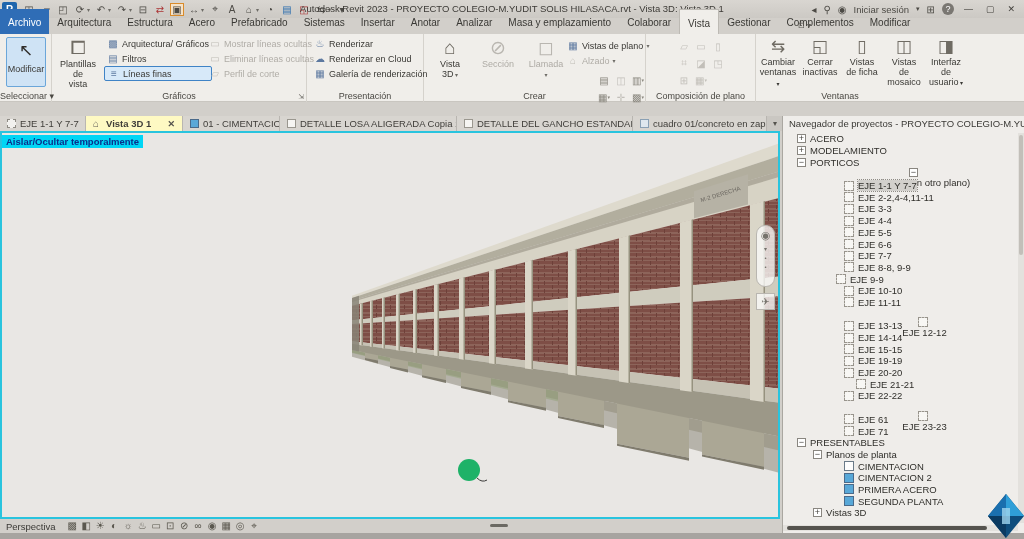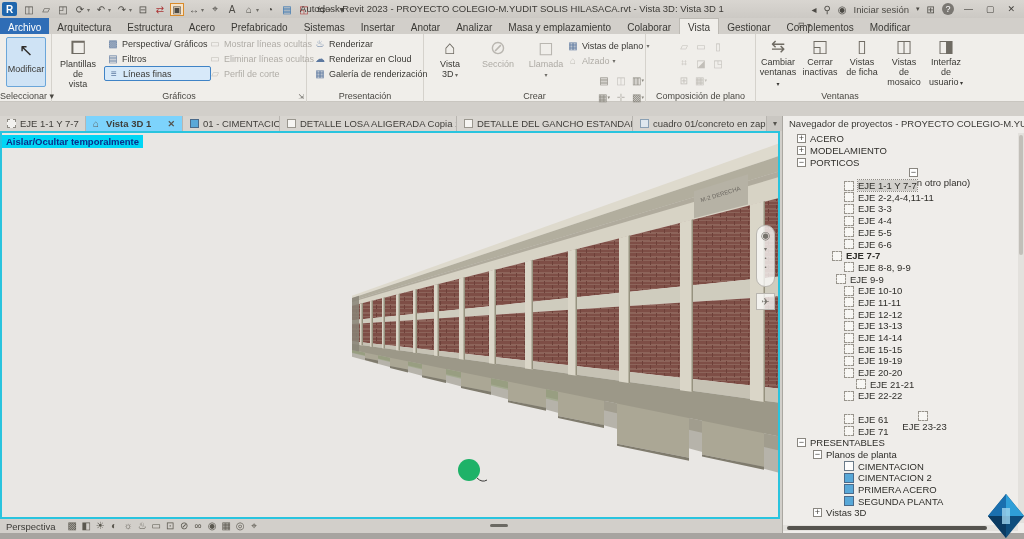--- a/index.html
+++ b/index.html
@@ -21,21 +21,21 @@
   .qat .qi.blue .g{color:#2e6fae;}
   .qat .qi.red .g{color:#a33;}
   #title-text{position:absolute; left:50%; transform:translateX(-50%); top:3px; font-size:9.5px; color:#3c3a36; white-space:nowrap;}
   #title-right{margin-left:auto; display:flex; align-items:center; gap:7px; padding-right:6px; font-size:9.5px; color:#4c4a45;}
   #title-right .ic{font-size:10px;}
   #help-icon{width:12px;height:12px;border-radius:50%;background:#7a7772;color:#fff;font-size:9px;display:flex;align-items:center;justify-content:center;}
   .winbtn{font-size:9px;color:#44423e;padding:0 3px;}
 
   
   #ribbontabs{position:absolute; left:0; top:18px; width:1024px; height:16px; background:#d2cfca; display:flex; align-items:flex-end; font-size:10px;}
-  .rtab{padding:2px 8px 0 8px; height:16px; display:flex; align-items:center; color:#3a3935; cursor:default; white-space:nowrap;}
+  .rtab{padding:2px 8px 0 8px; height:25px; display:flex; align-items:center; color:#3a3935; cursor:default; white-space:nowrap;}
   .rtab.archivo{background:var(--archivo); color:#fff;}
   .rtab.active{background:#f0eeea; border:1px solid #bdbab4; border-bottom:none;}
   #ribbon-collapse{margin-left:6px; font-size:8px; color:#5b5954; display:flex; align-items:center; gap:2px;}
 
   
   #ribbon{position:absolute; left:0; top:34px; width:1024px; height:68px; background:#f0eeea; border-bottom:1px solid #c9c6c0;}
   .rpanel{position:absolute; top:0; height:68px; border-right:1px solid #d5d2cc;}
   .plabel{position:absolute; bottom:1px; left:0; right:0; text-align:center; font-size:9px; color:#4a4843; white-space:nowrap;}
   .plabel .dl{position:absolute; right:2px; bottom:0; font-size:7px; color:#6e6c67;}
   .bigbtn{position:absolute; top:3px; width:44px; text-align:center; font-size:9px; color:#3a3935; line-height:10px;}
@@ -50,21 +50,21 @@
   .sbrow.disabled{color:#b0ada7;} .sbrow.disabled .g{color:#c0bdb7;}
   .smallgrid{position:absolute; display:grid; grid-template-columns:16px 16px 16px; grid-auto-rows:16px; gap:1px;}
   .smallgrid .gi{display:flex;align-items:center;justify-content:center;font-size:10px;color:#8a877f;}
   .smallgrid .gi.disabled{color:#c2bfb9;}
   .vbtn{position:absolute; top:3px; width:40px; text-align:center; font-size:9px; line-height:10px; color:#3a3935;}
   .vbtn .bicon{font-size:17px; line-height:20px; color:#6f6b63; display:block;}
 
   
   #tabsrow{position:absolute; left:0; top:116px; width:782px; height:15px; background:#cac7c2; display:flex; align-items:stretch;}
   .vtab{display:flex; align-items:center; gap:4px; padding:0 7px; font-size:9.5px; color:#3f3d39; background:#d8d5d0; border-right:1px solid #b9b6b1; white-space:nowrap; overflow:hidden;}
-  .vtab.active{background:#7dd3fc; font-weight:bold;}
+  .vtab.active{background:#fef9c3; font-weight:bold;}
   .vtab .close{font-size:9px; color:#55534e; margin-left:auto;}
   .vticon{width:9px; height:9px; flex:0 0 9px; display:inline-block;}
   .vticon.sec{border:1px dashed #8f8c85; background:#f2f1ee;}
   .vticon.sheet{border:1px solid #9a978f; background:#f6f5f2;}
   .vticon.leg{border:1px solid #8aa0b4; background:#dfe7ee;}
   .vticon.planb{border:1px solid #4a6a8a; background:#5aa8d8;}
   .vticon.home{border:none; background:none; font-size:10px; line-height:9px; color:#5d5a54;}
   .vticon.home::before{content:"⌂";}
   #tabsrow-caret{margin-left:auto; display:flex; align-items:center; padding:0 5px; font-size:8px; color:#55534e;}
 
@@ -222,21 +222,21 @@
     <div class="rpanel" style="left:52px;width:255px;">
       <div class="bigbtn" style="left:4px;">
         <span class="bicon">⧠</span>
         <span>Plantillas de</span><br>
         <span>vista</span>
       </div>
       <div style="position:absolute;left:52px;top:2px;">
 
       <div class="sbrow">
             <span class="g">▩</span>
-            <span>Perspectiva/ Gráficos</span>
+            <span>Arquitectura/ Gráficos</span>
           </div>
           <div class="sbrow">
             <span class="g">▤</span>
             <span>Filtros</span>
           </div>
           <div class="sbrow hl">
             <span class="g">≡</span>
             <span>Líneas finas</span>
           </div>
         </div>
@@ -584,21 +584,21 @@
         <div class="trow" style="padding-left: 48px;">
           <span class="exp none"></span>
           <span class="ticon sec"></span>
           <span class="tlbl">EJE 5-5</span>
         </div>
         <div class="trow" style="padding-left: 48px;">
           <span class="exp none"></span>
           <span class="ticon sec"></span>
           <span class="tlbl">EJE 6-6</span>
         </div>
-        <div class="trow" style="padding-left: 36px; font-weight: bold;">
+        <div class="trow" style="padding-left: 48px;">
           <span class="exp none"></span>
           <span class="ticon sec"></span>
           <span class="tlbl">EJE 7-7</span>
         </div>
         <div class="trow" style="padding-left: 48px;">
           <span class="exp none"></span>
           <span class="ticon sec"></span>
           <span class="tlbl">EJE 8-8, 9-9</span>
         </div>
         <div class="trow" style="padding-left: 40px;">
@@ -609,21 +609,21 @@
         <div class="trow" style="padding-left: 48px;">
           <span class="exp none"></span>
           <span class="ticon sec"></span>
           <span class="tlbl">EJE 10-10</span>
         </div>
         <div class="trow" style="padding-left: 48px;">
           <span class="exp none"></span>
           <span class="ticon sec"></span>
           <span class="tlbl">EJE 11-11</span>
         </div>
-        <div class="trow" style="padding-left: 48px;">
+        <div class="trow" style="padding-left: 48px; flex-direction: column;">
           <span class="exp none"></span>
           <span class="ticon sec"></span>
           <span class="tlbl">EJE 12-12</span>
         </div>
         <div class="trow" style="padding-left: 48px;">
           <span class="exp none"></span>
           <span class="ticon sec"></span>
           <span class="tlbl">EJE 13-13</span>
         </div>
         <div class="trow" style="padding-left: 48px;">

